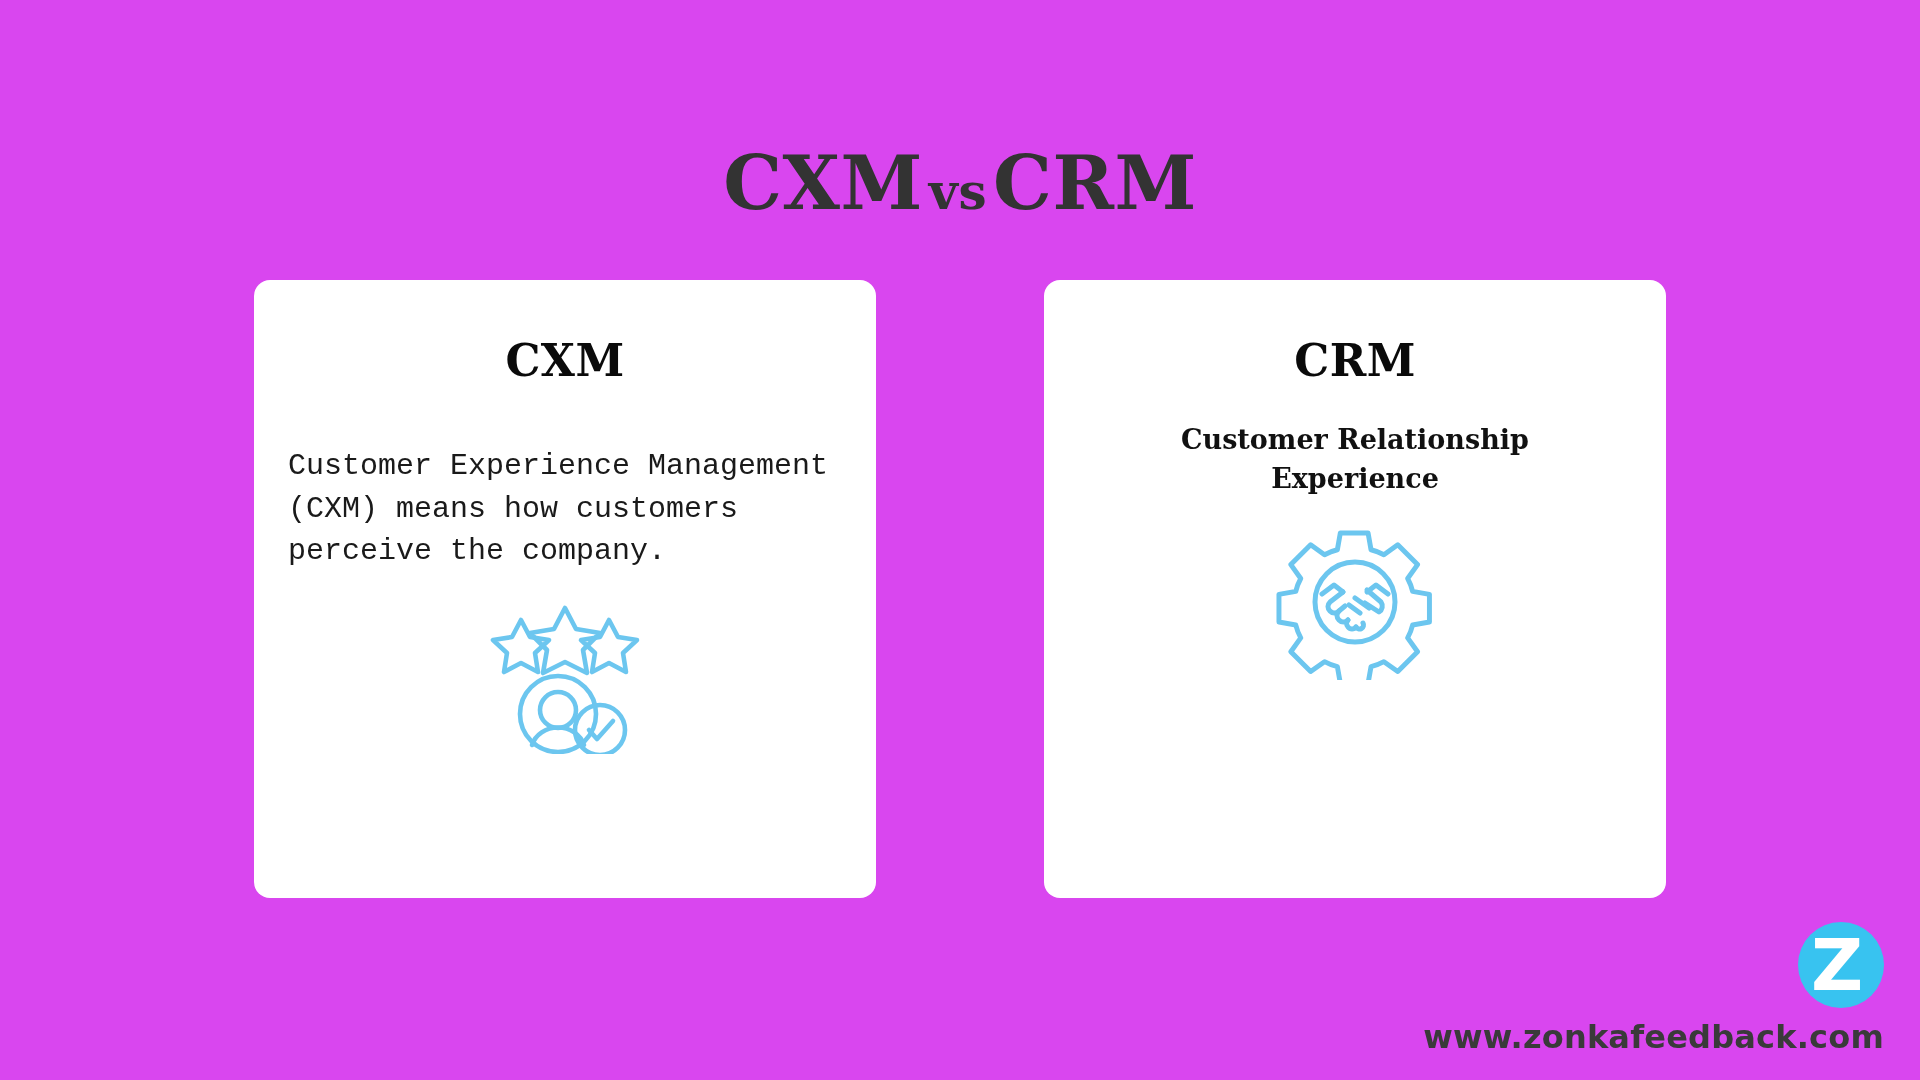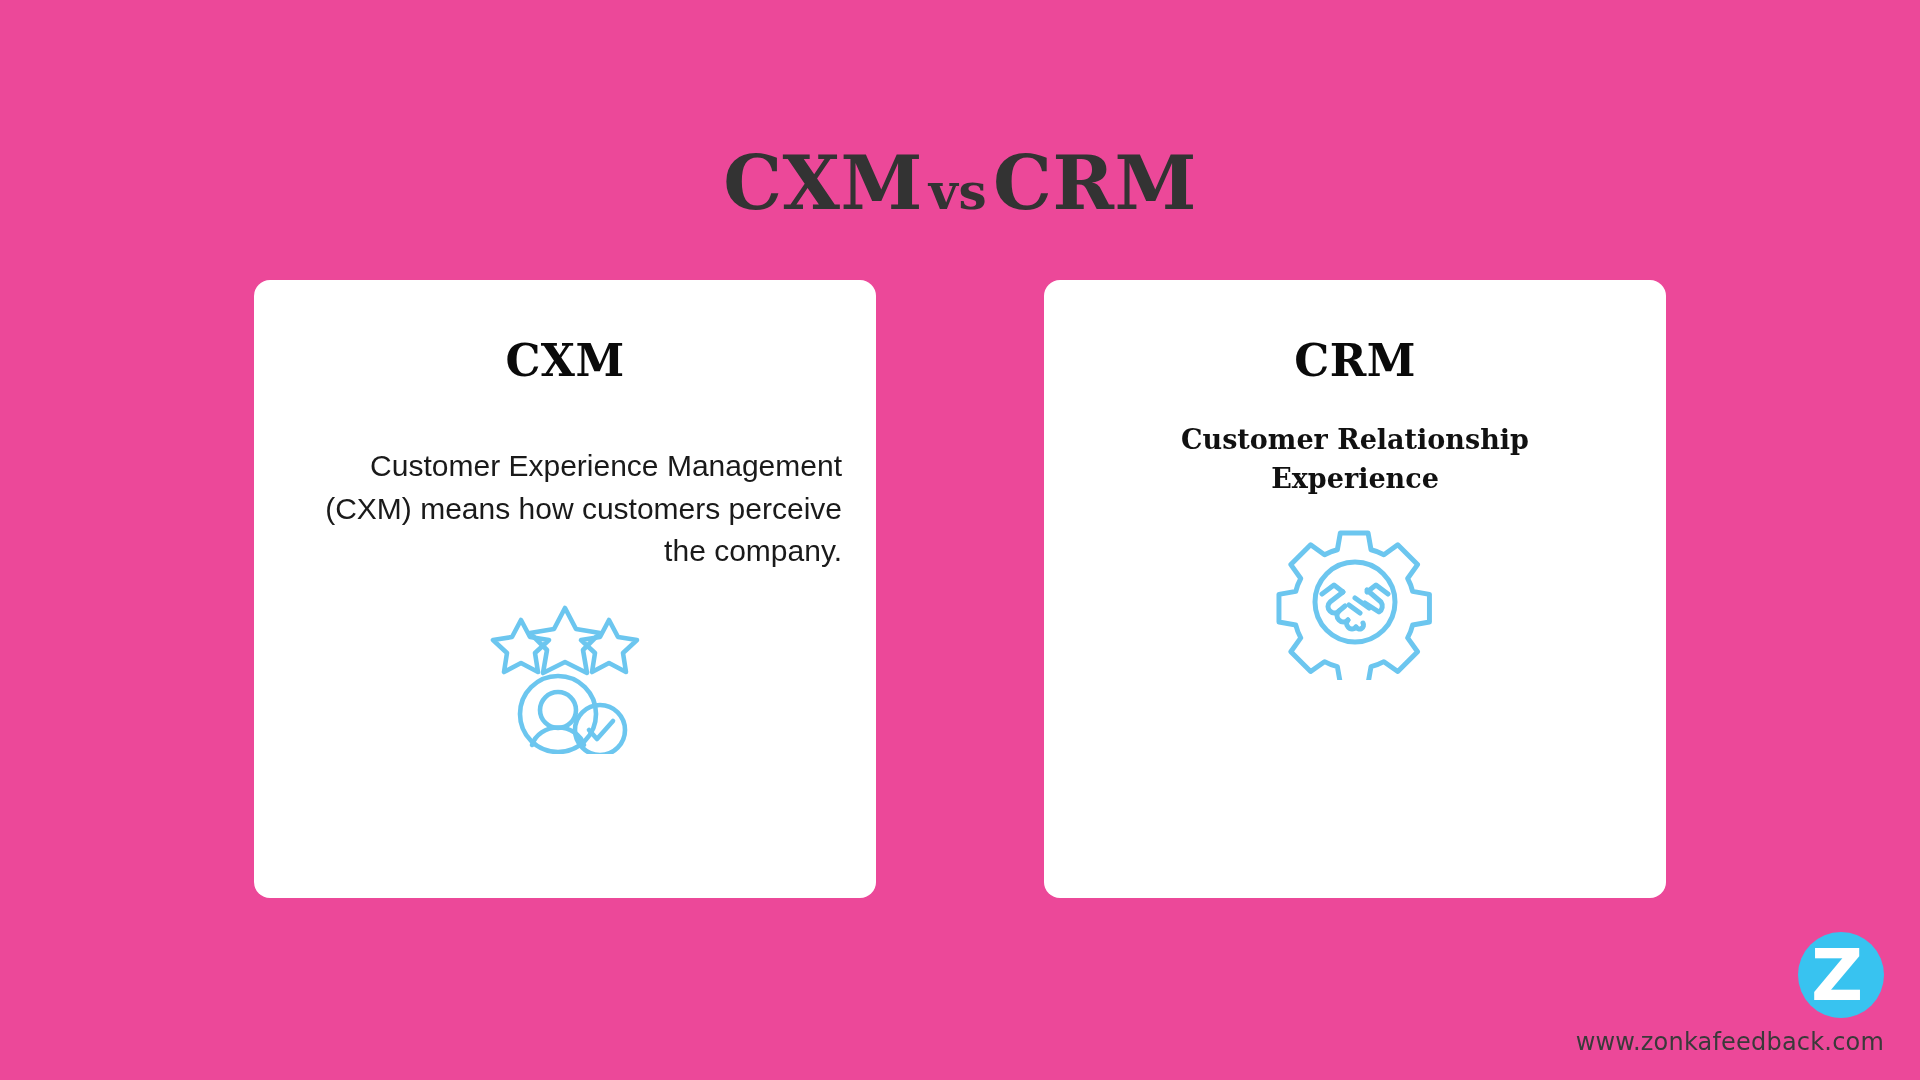--- a/index.html
+++ b/index.html
@@ -11,21 +11,21 @@
     height: 1080px;
     background: #e4f7fd;
     font-family: "Liberation Serif", serif;
     overflow: hidden;
     position: relative;
   }
 
   .page {
     position: absolute;
     inset: 0;
-    background: #ec4899;
+    background: #d946ef;
   }
 
   
   .page-title {
     position: absolute;
     top: 96px;
     left: 0;
     width: 1920px;
     text-align: center;
     font-family: "DejaVu Serif", "Liberation Serif", serif;
@@ -79,26 +79,26 @@
     font-weight: bold;
     font-size: 27px;
     line-height: 1.46;
     color: #111111;
     text-align: center;
     margin-top: 37px;
     max-width: 430px;
   }
 
   .card-desc {
-    font-family: Liberation Sans, sans-serif;
+    font-family: Liberation Mono, monospace;
     font-weight: normal;
     font-size: 30px;
     line-height: 1.42;
     color: #1a1a1a;
-    text-align: right;
+    text-align: left;
     margin-top: 62px;
     max-width: 580px;
   }
 
   .card-icon {
     margin-top: 26px;
     display: flex;
     align-items: center;
     justify-content: center;
     height: 160px;
@@ -153,24 +153,25 @@
     margin-left: -18px;
     letter-spacing: -1px;
     position: relative;
     z-index: 2;
   }
   .logo-word .cap-a {
     font-size: 50px;
   }
   .site-url {
     font-family: "DejaVu Sans", "Liberation Sans", sans-serif;
-    font-size: 24px;
+    font-size: 32px;
     color: #3a3a3a;
     margin-top: 10px;
     letter-spacing: 0.2px;
+    font-weight: bold;
   }
 </style>
 </head>
 <body>
 
 <div class="page">
 
   <h1 class="page-title">
     <span>CXM</span><span class="vs">vs</span><span>CRM</span>
   </h1>

